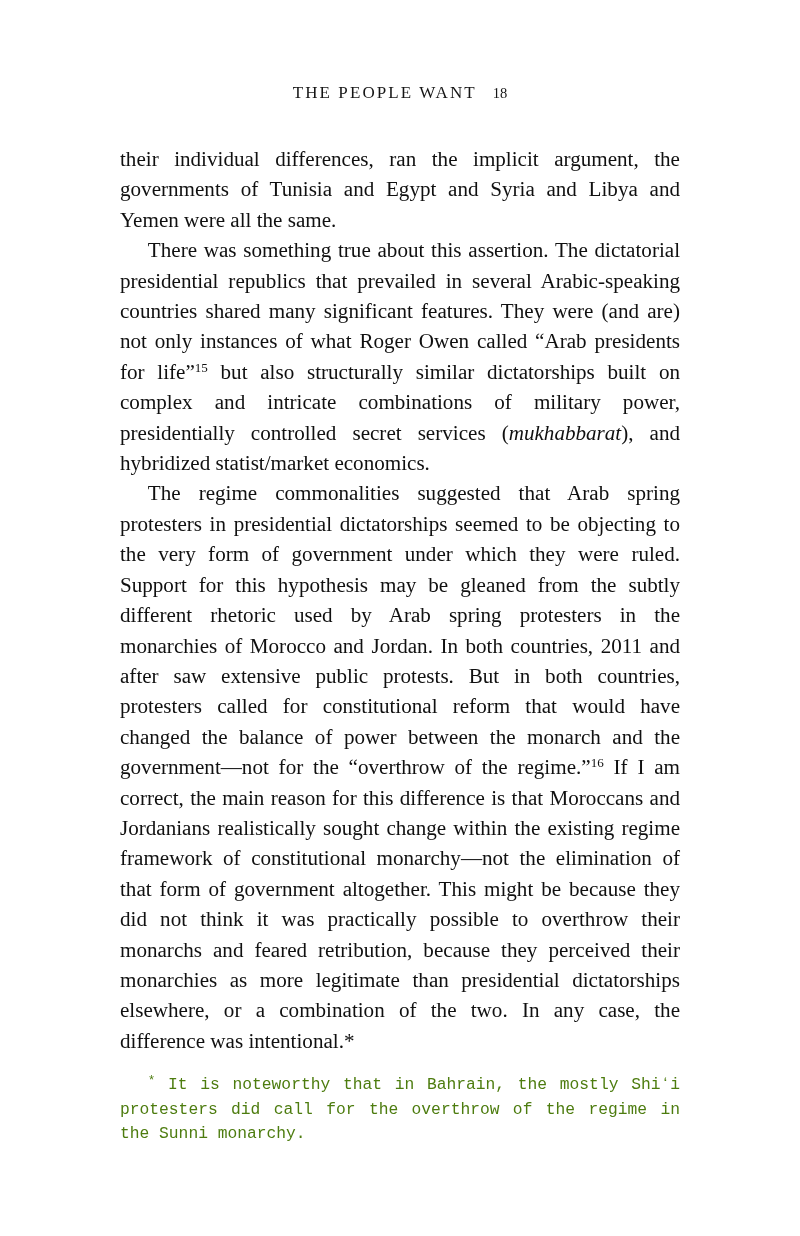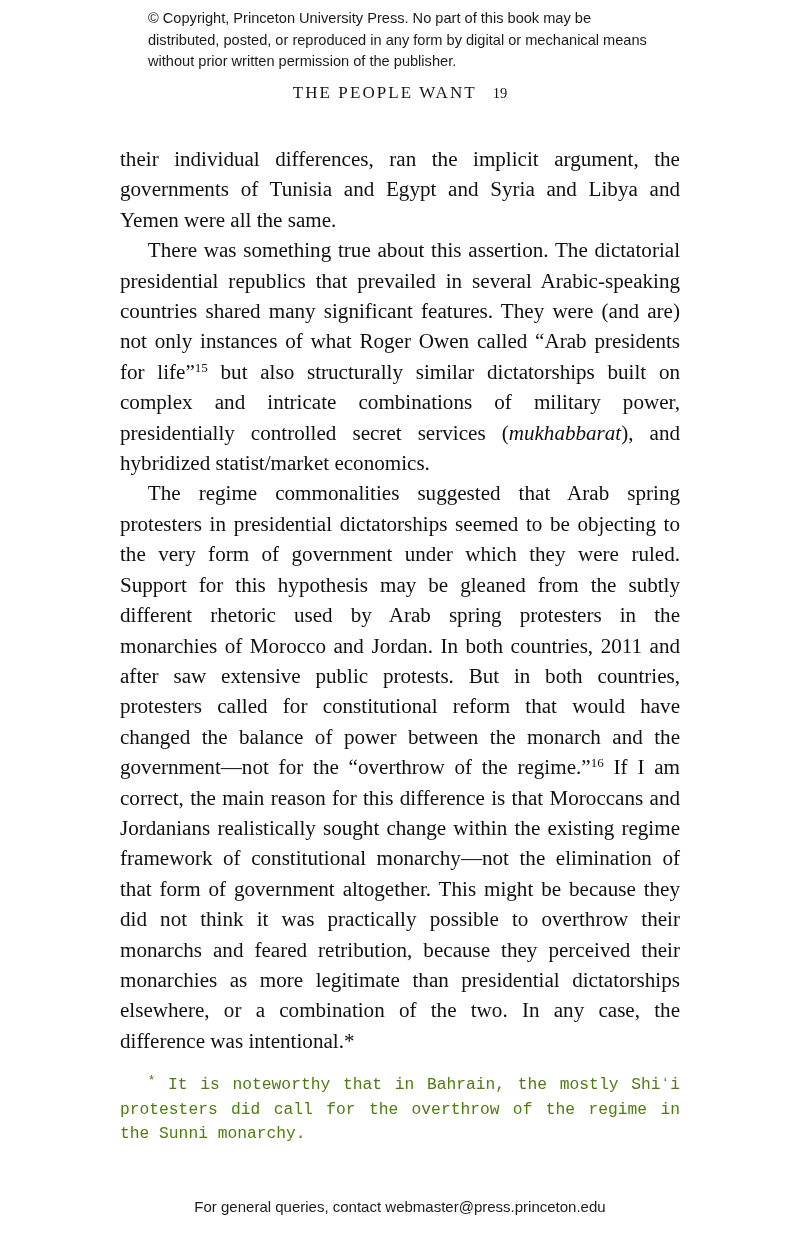--- a/index.html
+++ b/index.html
@@ -110,35 +110,33 @@
     font-family: "Liberation Sans", sans-serif;
     font-size: 15px;
     color: #1a1a1a;
   }
 </style>
 </head>
 <body>
 
 <div class="page">
 
-  <div class="copyright">© Copyright, Princeton University Press. No part of this book may be distributed, posted, or reproduced in any form by digital or mechanical means without prior written permission of the publisher.</div>
 
   <div class="running-head">
-    <span class="rh-title">THE PEOPLE WANT</span><span class="rh-folio">19</span>
+    <span class="rh-title">THE PEOPLE WANT</span><span class="rh-folio">18</span>
   </div>
 
   <div class="body-block">
 
     <p>their individual differences, ran the implicit argument, the governments of Tunisia and Egypt and Syria and Libya and Yemen were all the same.</p>
 
     <p><span>There was something true about this assertion. The dictatorial presidential republics that prevailed in several Arabic-speaking countries shared many significant features. They were (and are) not only instances of what Roger Owen called “Arab presidents for life”</span><sup>15</sup><span> but also structurally similar dictatorships built on complex and intricate combinations of military power, presidentially controlled secret services (</span><span class="ital">mukhabbarat</span><span>), and hybridized statist/market economics.</span></p>
 
     <p><span>The regime commonalities suggested that Arab spring protesters in presidential dictatorships seemed to be objecting to the very form of government under which they were ruled. Support for this hypothesis may be gleaned from the subtly different rhetoric used by Arab spring protesters in the monarchies of Morocco and Jordan. In both countries, 2011 and after saw extensive public protests. But in both countries, protesters called for constitutional reform that would have changed the balance of power between the monarch and the government—not for the “overthrow of the regime.”</span><sup>16</sup><span> If I am correct, the main reason for this difference is that Moroccans and Jordanians realistically sought change within the existing regime framework of constitutional monarchy—not the elimination of that form of government altogether. This might be because they did not think it was practically possible to overthrow their monarchs and feared retribution, because they perceived their monarchies as more legitimate than presidential dictatorships elsewhere, or a combination of the two. In any case, the difference was intentional.*</span></p>
 
   </div>
 
   <div class="footnote">
     <p><sup>*</sup> <span>It is noteworthy that in Bahrain, the mostly Shiʻi protesters did call for the overthrow of the regime in the Sunni monarchy.</span></p>
   </div>
 
-  <div class="footer">For general queries, contact webmaster@press.princeton.edu</div>
 
 </div>
 
 </body></html>

